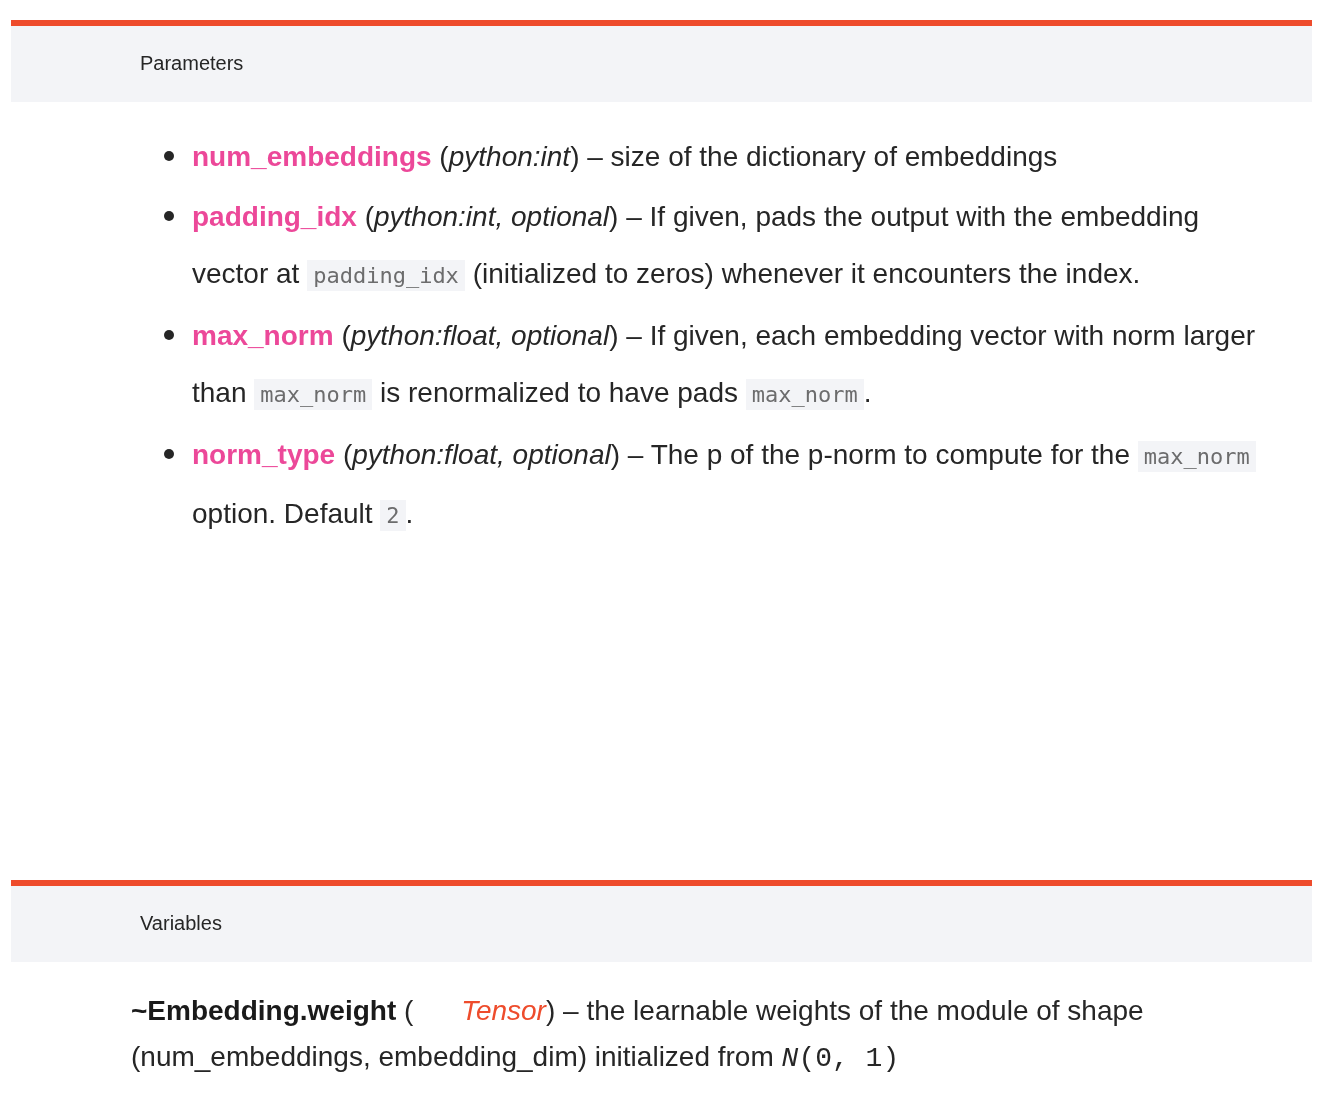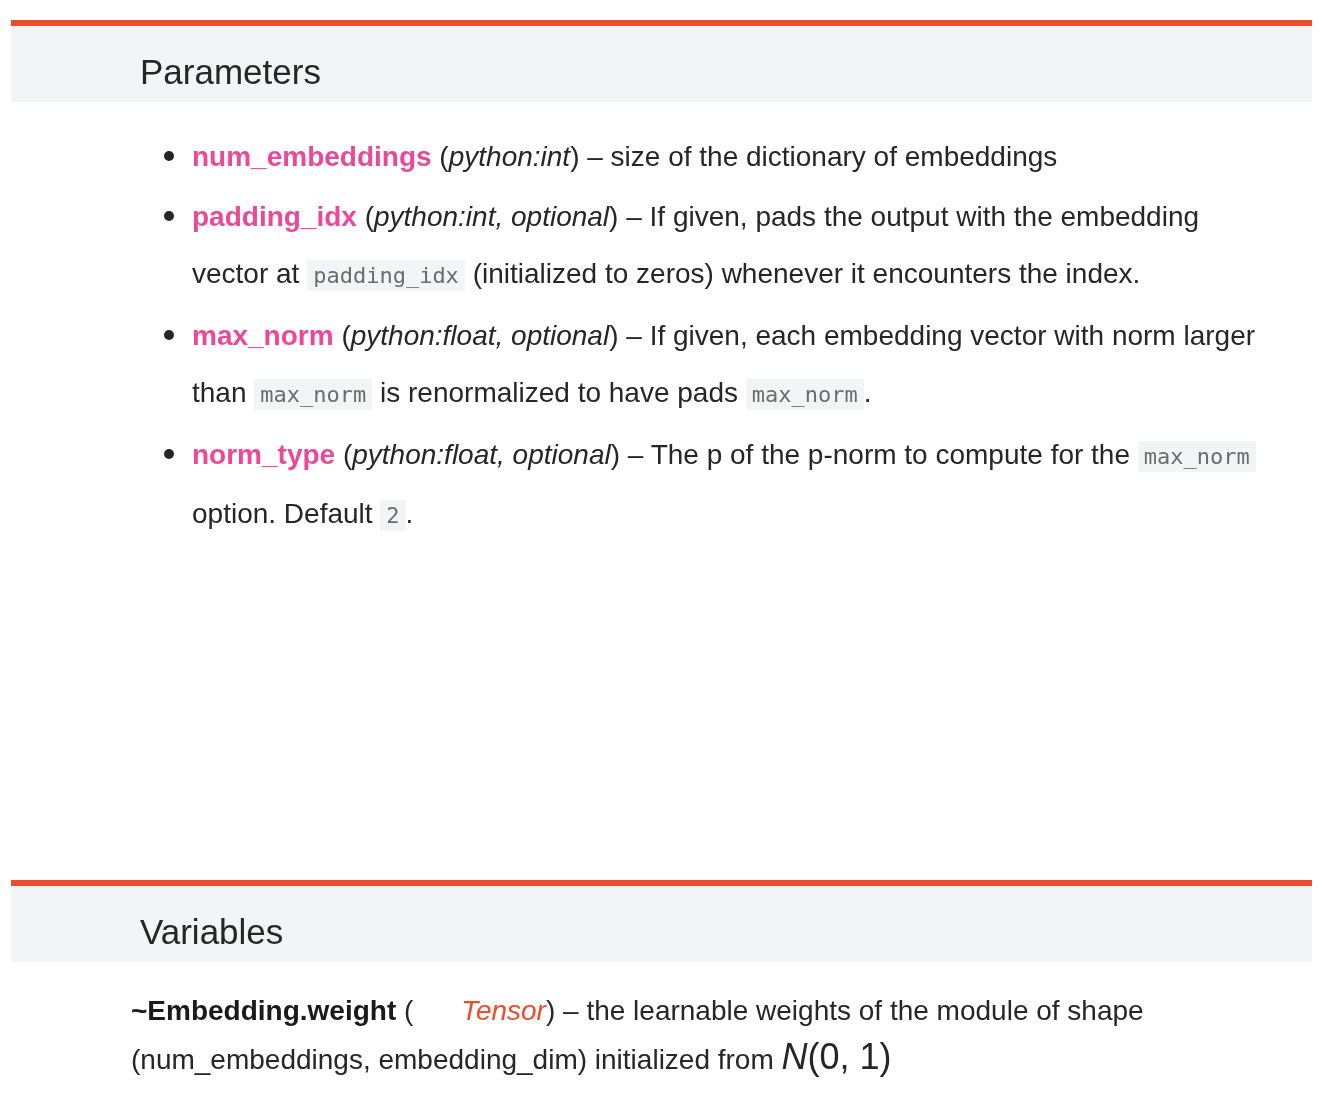--- a/index.html
+++ b/index.html
@@ -1,35 +1,35 @@
 <!DOCTYPE html>
 <html><head>
 <meta charset="utf-8">
 <style>
   html, body { margin: 0; padding: 0; background: #ffffff; }
   body { width: 1324px; height: 1108px; position: relative; overflow: hidden;
          font-family: "Liberation Sans", "DejaVu Sans", sans-serif; color: #262626; }
   .section-header { position: absolute; left: 11px; width: 1301px; background: #f3f4f7;
                     border-top: 6px solid #ee4c2c; box-sizing: border-box; }
-  .section-header .title { position: absolute; left: 129px; font-size: 35px; color: #262626; }
+  .section-header .title { position: absolute; left: 129px; font-size: 20px; color: #262626; }
   #params-header { top: 20px; height: 82px; }
   #params-header .title { top: 26px; }
   #vars-header { top: 880px; height: 82px; }
   #vars-header .title { top: 26px; }
   ul.param-list { position: absolute; top: 128px; left: 150px; width: 1130px; margin: 0; padding: 0; list-style: none; }
   ul.param-list li { position: relative; padding-left: 42px; font-size: 28px; line-height: 57px; margin-bottom: 3px; }
   ul.param-list li::before { content: ""; position: absolute; left: 14px; top: 23px; width: 10px; height: 10px; border-radius: 50%; background: #262626; }
   .pname { font-weight: bold; color: #ec4899; }
   .ptype { font-style: italic; margin-top: 26px; }
   code { font-family: "DejaVu Sans Mono", "Liberation Mono", monospace; font-size: 22px; color: #6c6c6d;
          background: #f3f4f7; padding: 3px 6px; }
   .var-block { position: absolute; top: 988px; left: 131px; width: 1100px; font-size: 28px; line-height: 46px; }
   .var-name { font-weight: bold; color: #1a1a1a; }
   .tensor-link { font-style: italic; color: #ee4c2c; margin-left: 48px; }
-  .math { font-family: Liberation Sans, sans-serif; font-size: 36px; }
+  .math { font-family: Liberation Mono, monospace; font-size: 28px; }
   .math .cal { font-style: italic; }
 </style>
 </head>
 <body>
 
 <div class="section-header" id="params-header">
   <span class="title">Parameters</span>
 </div>
 
 <ul class="param-list" id="param-list">

